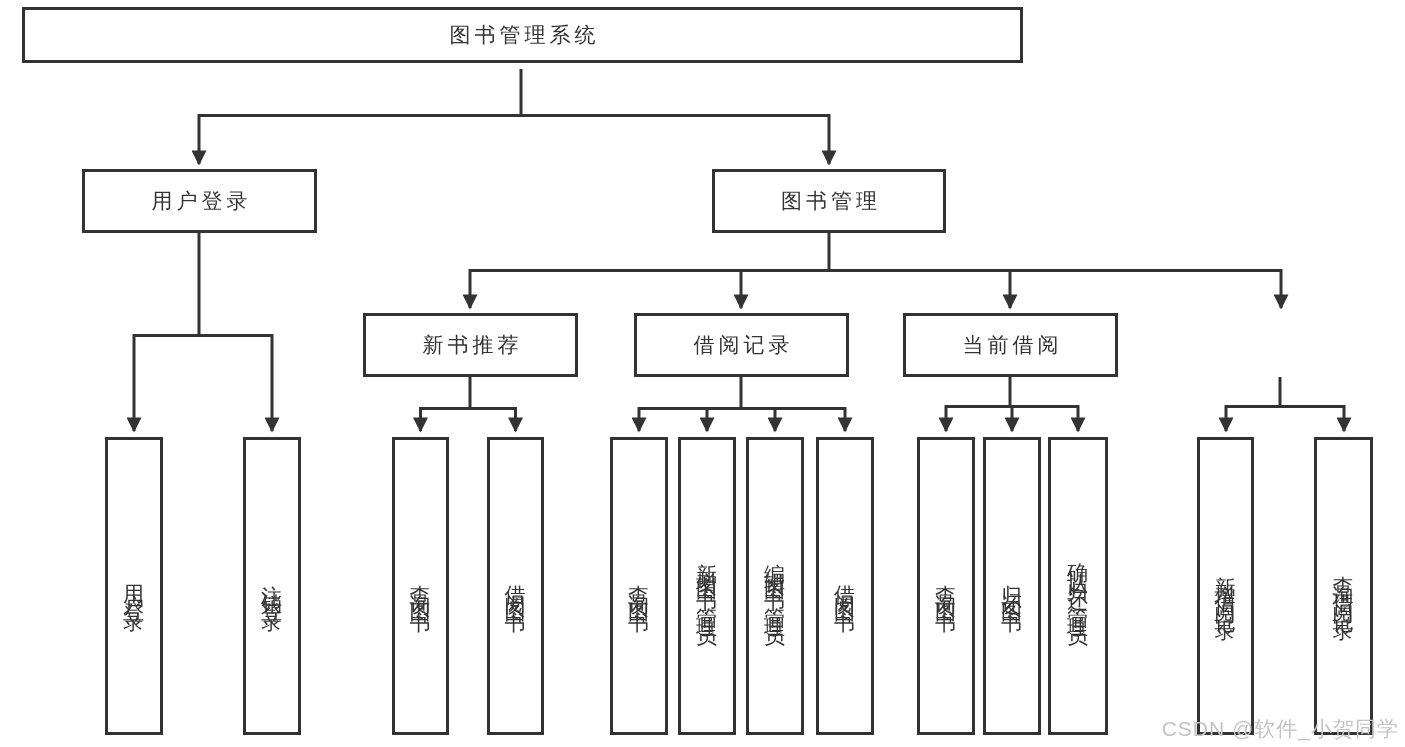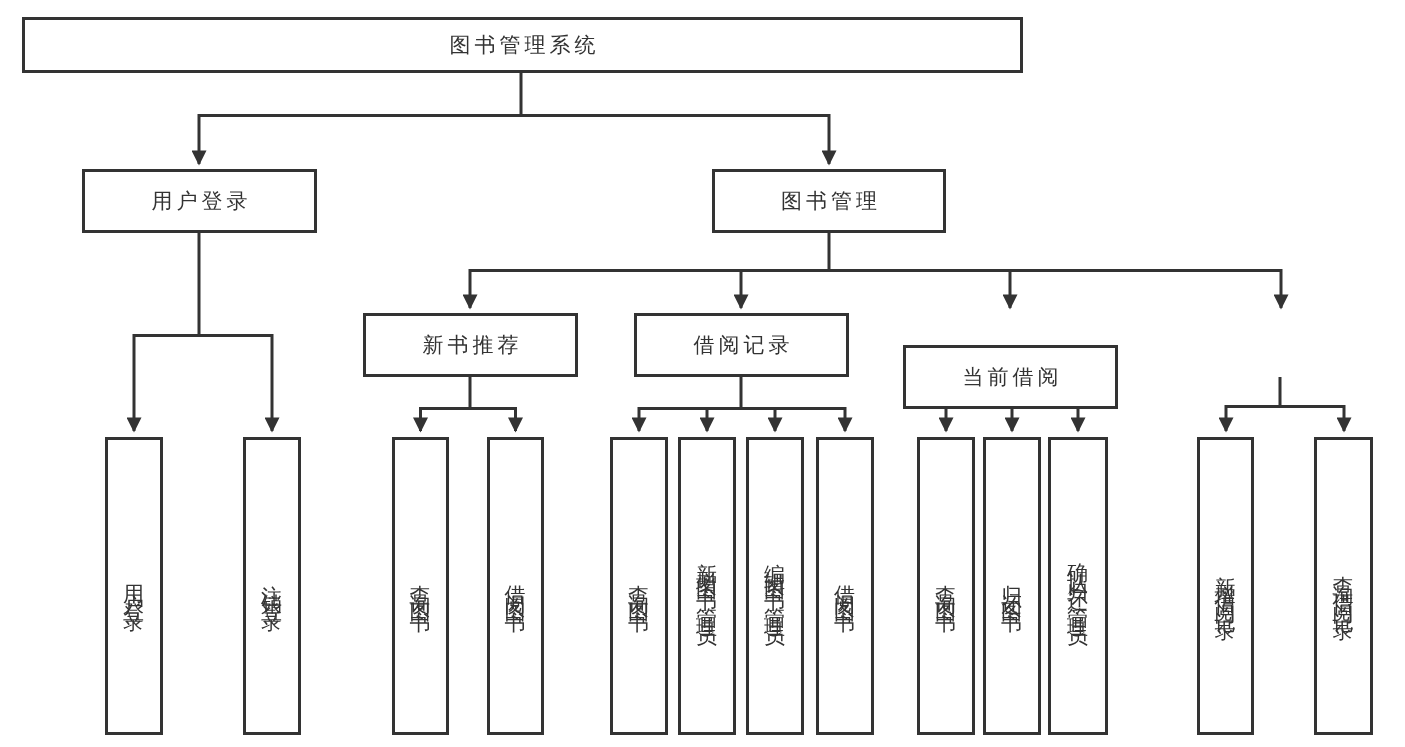--- a/index.html
+++ b/index.html
@@ -120,28 +120,28 @@
       </g>
 
       <g>
         <path d="M1280,377 L1280,408 M1224.5,406.5 L1345.5,406.5"></path>
         <line x1="1226" y1="408" x2="1226" y2="431" marker-end="url(#arrow)"></line>
         <line x1="1344" y1="408" x2="1344" y2="431" marker-end="url(#arrow)"></line>
       </g>
     </g>
   </svg>
 
-  <div class="hbox" style="left:22px; top:17px; width:1001px; height:56px;">图书管理系统</div>
+  <div class="hbox" style="left:22px; top:7px; width:1001px; height:56px;">图书管理系统</div>
 
   <div class="hbox" style="left:82px; top:169px; width:235px; height:64px;">用户登录</div>
   <div class="hbox" style="left:363px; top:313px; width:215px; height:64px;">新书推荐</div>
 
   <div class="hbox" style="left:712px; top:169px; width:234px; height:64px;">图书管理</div>
   <div class="hbox" style="left:634px; top:313px; width:215px; height:64px;">借阅记录</div>
-  <div class="hbox" style="left:903px; top:313px; width:215px; height:64px;margin-top:32px;">当前借阅</div>
+  <div class="hbox" style="left:903px; top:313px; width:215px; height:64px;">当前借阅</div>
 
   <div class="vbox" style="left:105px; width:58px;">
     <span class="vtext">用户登录</span>
   </div>
   <div class="vbox" style="left:243px; width:58px;">
     <span class="vtext">注销登录</span>
   </div>
 
   <div class="vbox" style="left:392px; width:57px;">
     <span class="vtext">查询图书</span>
@@ -173,14 +173,15 @@
     <span class="vtext">确认归还（管理员）</span>
   </div>
 
   <div class="vbox" style="left:1197px; width:57px;">
     <span class="vtext">新增借阅记录</span>
   </div>
   <div class="vbox" style="left:1314px; width:59px;">
     <span class="vtext">查询借阅记录</span>
   </div>
 
+  <div class="watermark">CSDN @软件_小贺同学</div>
 
 </div>
 
 </body></html>

